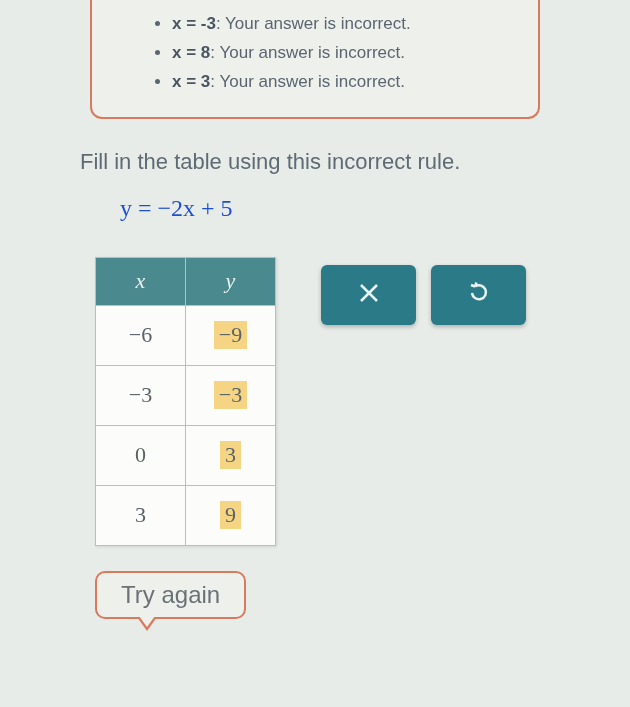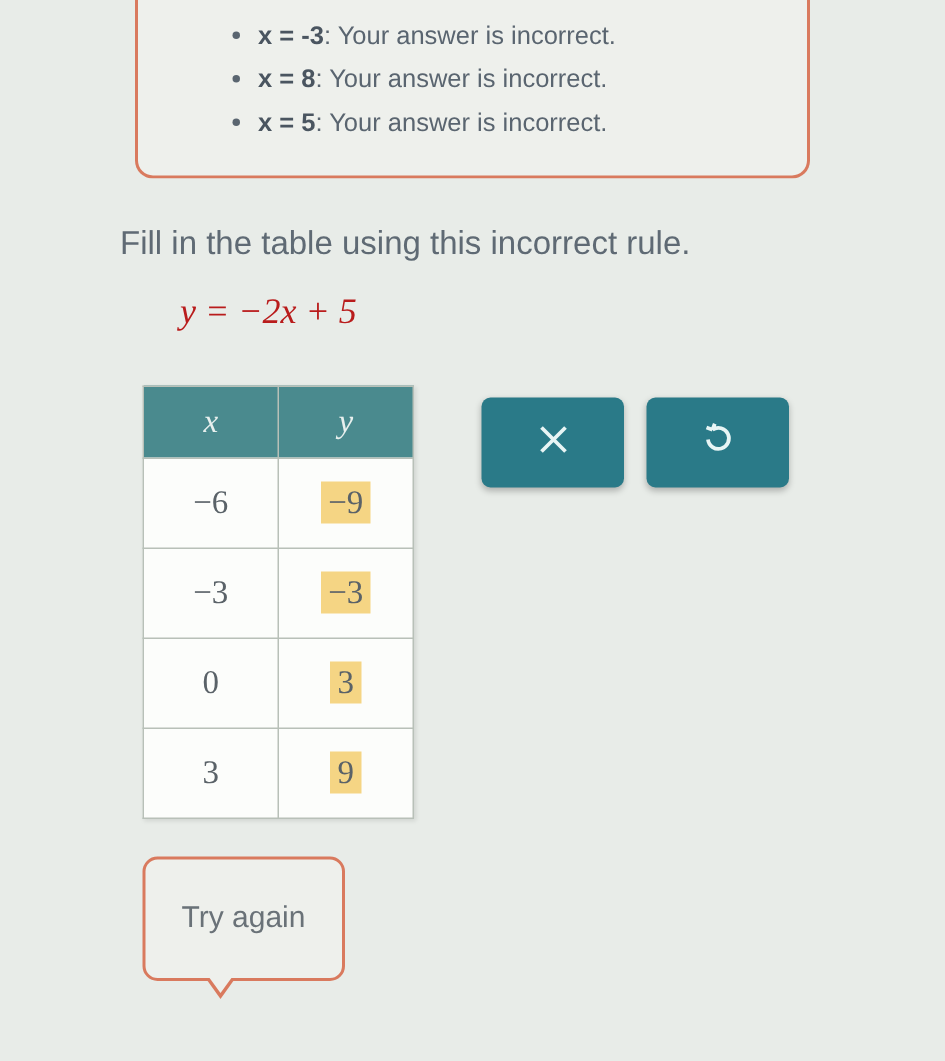--- a/index.html
+++ b/index.html
@@ -36,23 +36,22 @@
       line-height: 1.7;
       font-weight: 500;
     }
     .feedback-box li b { font-weight: 700; color: #4a5560; }
     .instruction {
       color: #5f6a74;
       font-size: 22px;
       margin: 30px 0 20px 80px;
     }
     .equation {
-      color: #b91c1c;
+      color: #1d4ed8;
       font-size: 24px;
-      font-style: italic;
       margin: 0 0 35px 120px;
       font-family: 'Times New Roman', serif;
     }
     .content-row {
       display: flex;
       align-items: flex-start;
       margin-left: 95px;
     }
     .data-table {
       border-collapse: collapse;
@@ -103,23 +102,23 @@
       align-items: center;
       justify-content: center;
       cursor: pointer;
     }
     .action-btn svg { fill: none; stroke: #e8f5f5; stroke-width: 2.5; }
     .try-again {
       display: inline-block;
       margin: 25px 0 0 95px;
       border: 2px solid #d97a5e;
       border-radius: 10px;
-      padding: 28px 24px;
+      padding: 8px 24px;
       color: #6a7278;
-      font-size: 20px;
+      font-size: 24px;
       background: #eef0ec;
       position: relative;
     }
     .try-again::after {
       content: '';
       position: absolute;
       bottom: -14px;
       left: 40px;
       width: 0; height: 0;
       border-left: 10px solid transparent;
@@ -140,21 +139,21 @@
   </style>
 </head>
 <body>
 
 
 
 <div class="feedback-box">
   <ul>
     <li><b>x = -3</b>: <span>Your answer is incorrect.</span></li>
     <li><b>x = 8</b>: <span>Your answer is incorrect.</span></li>
-    <li><b>x = 5</b>: <span>Your answer is incorrect.</span></li>
+    <li><b>x = 3</b>: <span>Your answer is incorrect.</span></li>
   </ul>
 </div>
 
 <div class="instruction">Fill in the table using this incorrect rule.</div>
 <div class="equation">y = −2x + 5</div>
 
 <div class="content-row">
   <table class="data-table">
     <tbody>
         <tr>

